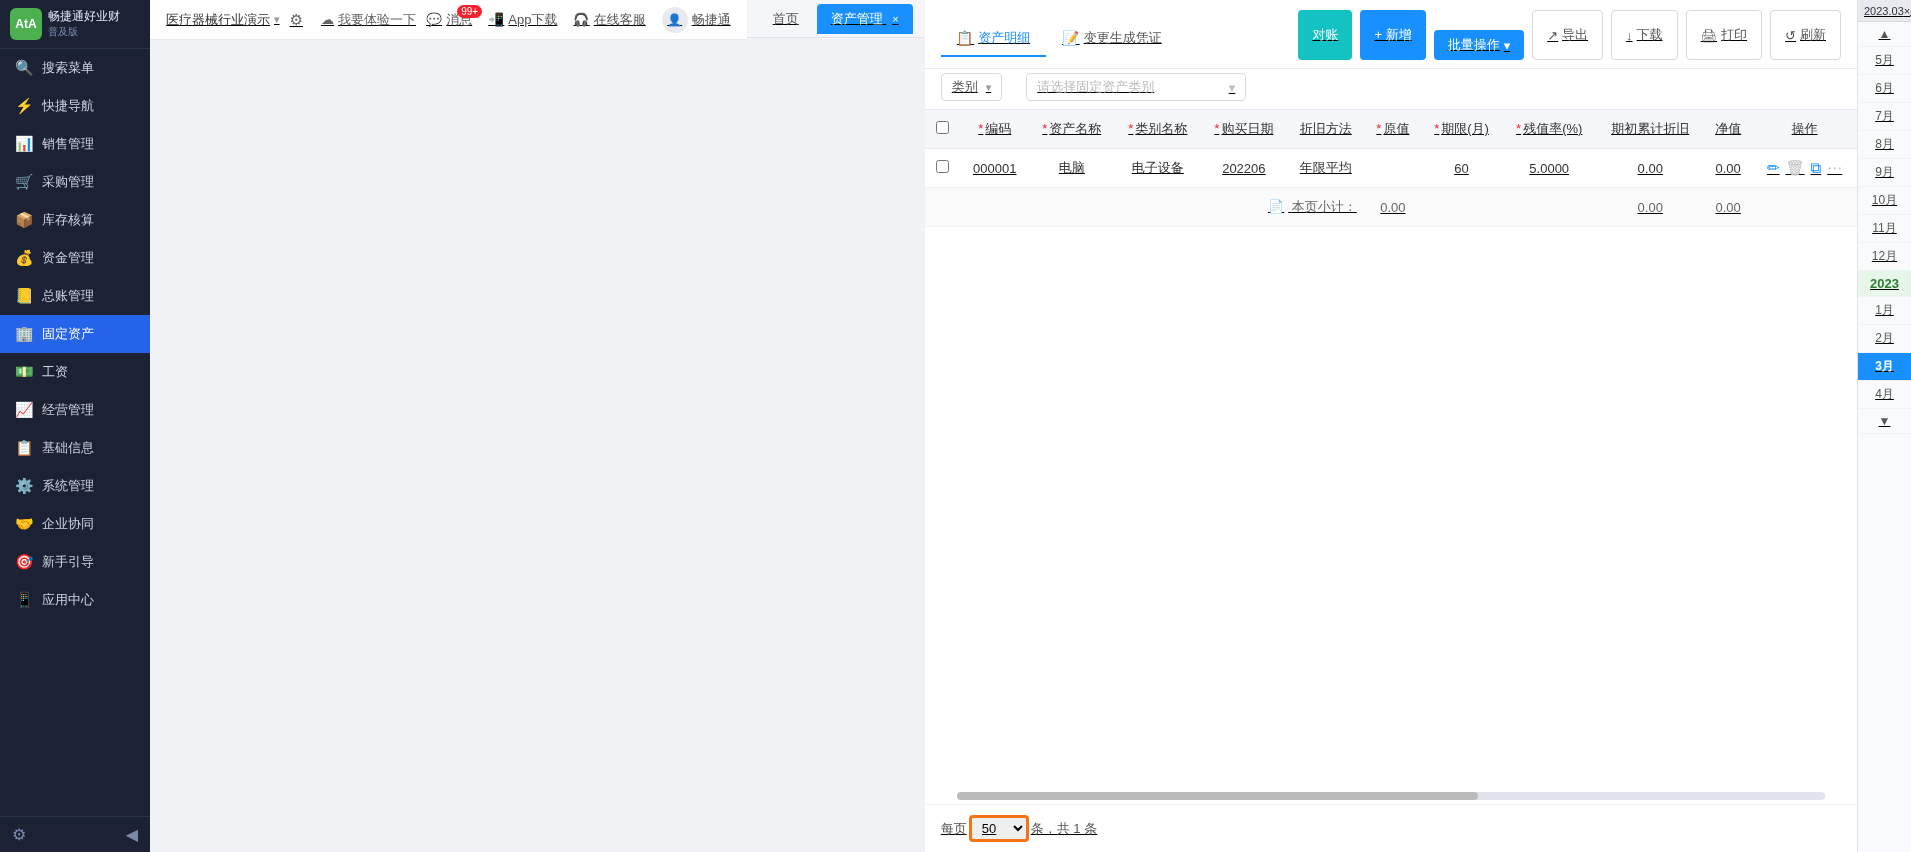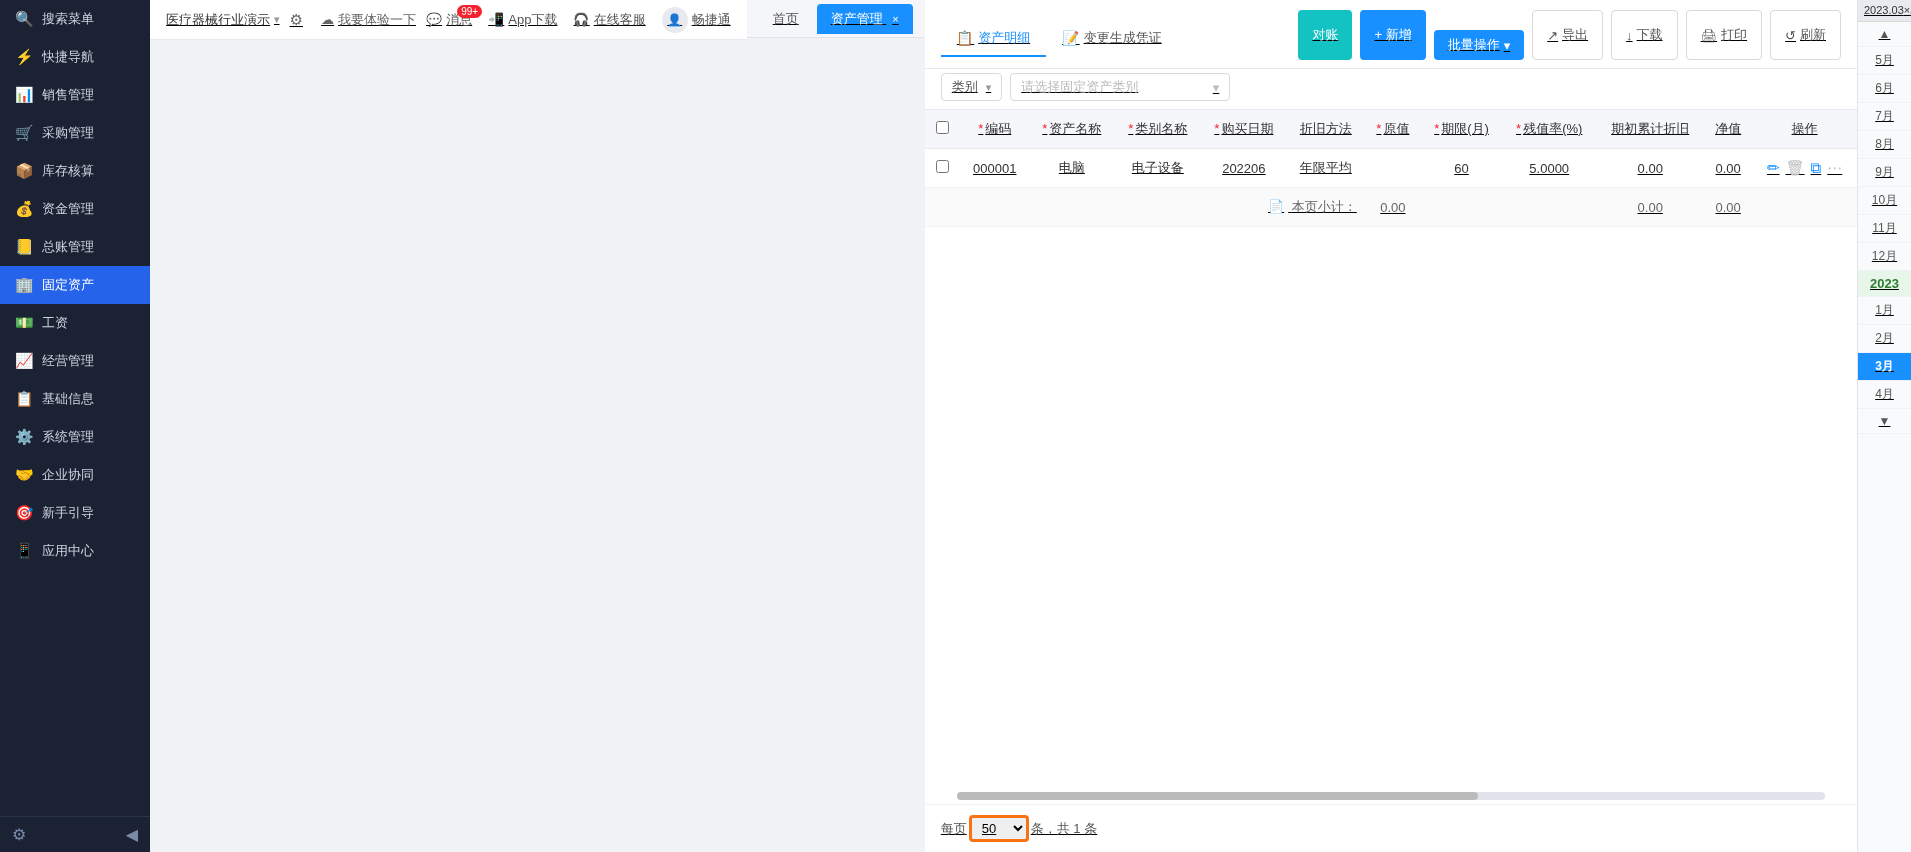--- a/index.html
+++ b/index.html
@@ -225,21 +225,21 @@
     }
     .btn-primary { background: #1890ff; color: white; }
     .btn-default { background: white; border: 1px solid #d9d9d9; color: #555; }
     .btn-teal { background: #13c2c2; color: white; }
     .btn-batch { background: #1890ff; color: white; margin-top: 20px; }
 
     .filter-row {
       display: flex;
       align-items: center;
       padding: 4px 16px 8px;
-      gap: 8px;
+      gap: 24px;
       flex-shrink: 0;
     }
     .filter-select {
       display: flex;
       align-items: center;
       gap: 4px;
       border: 1px solid #d9d9d9;
       border-radius: 4px;
       padding: 4px 10px;
       background: white;
@@ -329,21 +329,21 @@
       flex-shrink: 0;
       font-size: 12px;
       color: #555;
       overflow: hidden;
       position: relative;
     }
     .right-panel-header {
       width: 100%;
       background: #e8eaf0;
       display: flex;
-      align-items: flex-start;
+      align-items: center;
       justify-content: space-between;
       padding: 4px 6px;
       font-size: 11px;
       color: #333;
       border-bottom: 1px solid #d9d9d9;
     }
     .right-panel-header span { font-size: 11px; }
     .right-panel-month {
       width: 100%;
       text-align: center;
@@ -376,20 +376,29 @@
       height: 8px;
       width: 60%;
       background: #bbb;
       border-radius: 4px;
     }
   </style>
 </head>
 <body>
 
 <div class="sidebar">
+  <div class="sidebar-logo">
+    <div class="sidebar-logo-icon">
+      <span>AtA</span>
+    </div>
+    <div>
+      <div class="sidebar-logo-text">畅捷通好业财</div>
+      <div class="sidebar-logo-sub">普及版</div>
+    </div>
+  </div>
 
   <div class="sidebar-scroll">
     <div class="sidebar-item">
       <span class="sidebar-item-icon">🔍</span>
       <span>搜索菜单</span>
     </div>
     <div class="sidebar-item">
       <span class="sidebar-item-icon">⚡</span>
       <span>快捷导航</span>
     </div>

